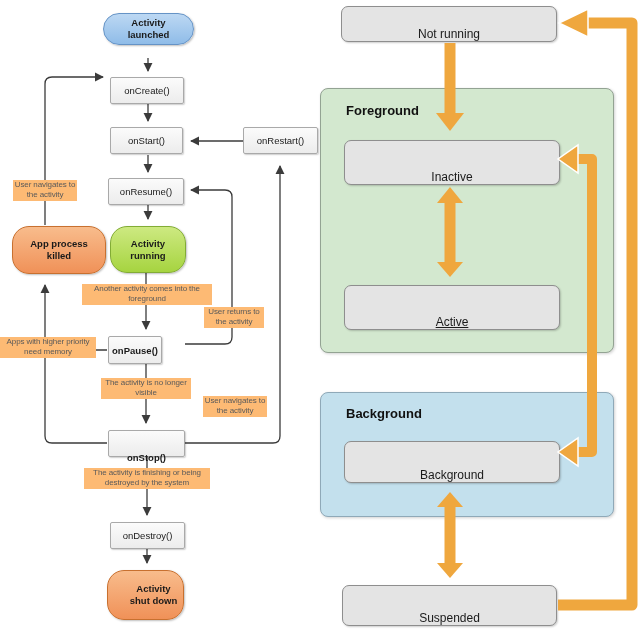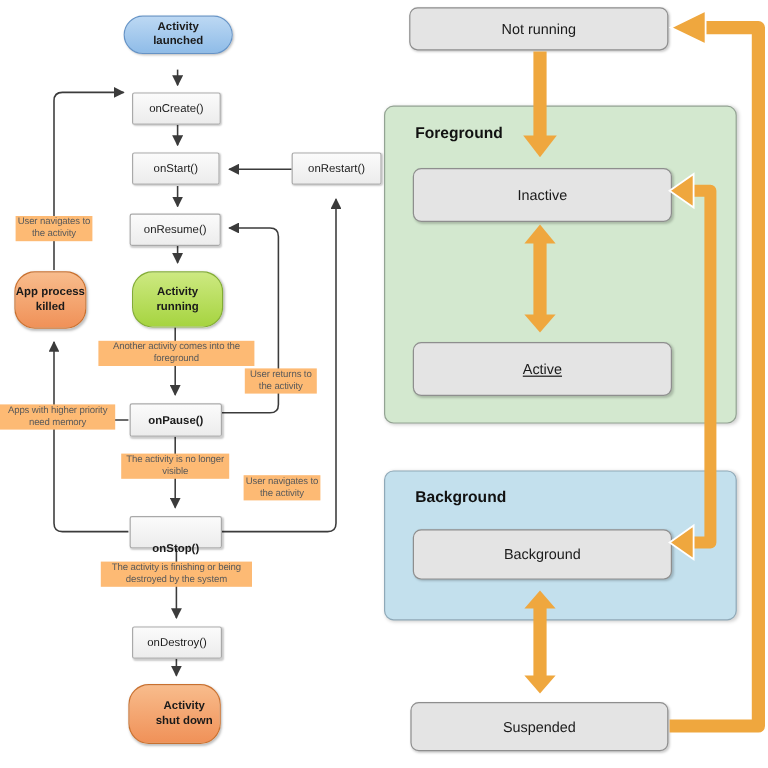--- a/index.html
+++ b/index.html
@@ -22,21 +22,21 @@
                border:1.5px solid var(--killed-border);}
   .cb{background:linear-gradient(180deg,#fbfbfb,var(--callback-fill));
       border:1px solid var(--callback-border);border-radius:2px;
       display:flex;align-items:center;justify-content:center;
       font-size:9.5px;color:#1a1a1a;box-shadow:1px 1px 1.5px rgba(0,0,0,.2);}
   .note{font-size:8px;line-height:1.3;color:#5a5a5a;text-align:center;
         background:#fdba74;letter-spacing:-0.1px;}
 
   
   .state{background:var(--state-box-fill);border:1.5px solid var(--state-box-border);
-         border-radius:7px;display:flex;align-items:center;justify-content:center;
+         border-radius:7px;display:flex;align-items:flex-end;justify-content:center;
          font-size:12px;color:#1a1a1a;box-shadow:1px 1px 2px rgba(0,0,0,.2);}
   .section{border-radius:8px;box-shadow:1px 1px 3px rgba(0,0,0,.18);}
   .section.fg{background:var(--foreground-fill);border:1px solid var(--foreground-border);}
   .section.bg{background:var(--background-fill);border:1px solid var(--background-border);}
   .section-label{position:absolute;font-weight:bold;font-size:13px;color:#111;}
 </style>
 </head>
 <body>
 
 <div id="stage">
@@ -82,25 +82,25 @@
   </div>
 
   <div class="abs cb" style="left:108px;top:178px;width:76px;height:27px;">
     <span>onResume()</span>
   </div>
 
   <div class="abs pill green" style="left:110px;top:226px;width:76px;height:47px;">
     <span style="width:44px;">Activity running</span>
   </div>
 
-  <div class="abs pill orange" style="left:12px;top:226px;width:60px;height:48px;">
+  <div class="abs pill orange" style="left:12px;top:226px;width:94px;height:48px;">
     <span style="width:60px;">App process killed</span>
   </div>
 
-  <div class="abs cb" style="left:108px;top:336px;width:77px;height:28px;">
+  <div class="abs cb" style="left:108px;top:336px;width:54px;height:28px;">
     <span style="font-weight:bold;">onPause()</span>
   </div>
 
   <div class="abs cb" style="left:108px;top:430px;width:77px;height:27px;">
     <span style="font-weight:bold;margin-top:28px;">onStop()</span>
   </div>
 
   <div class="abs cb" style="left:110px;top:522px;width:75px;height:27px;">
     <span>onDestroy()</span>
   </div>

